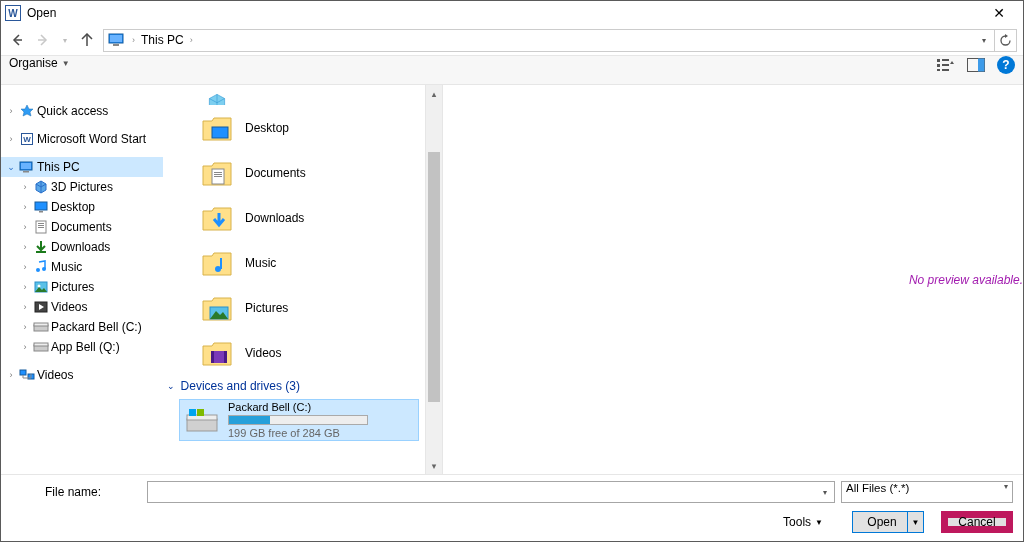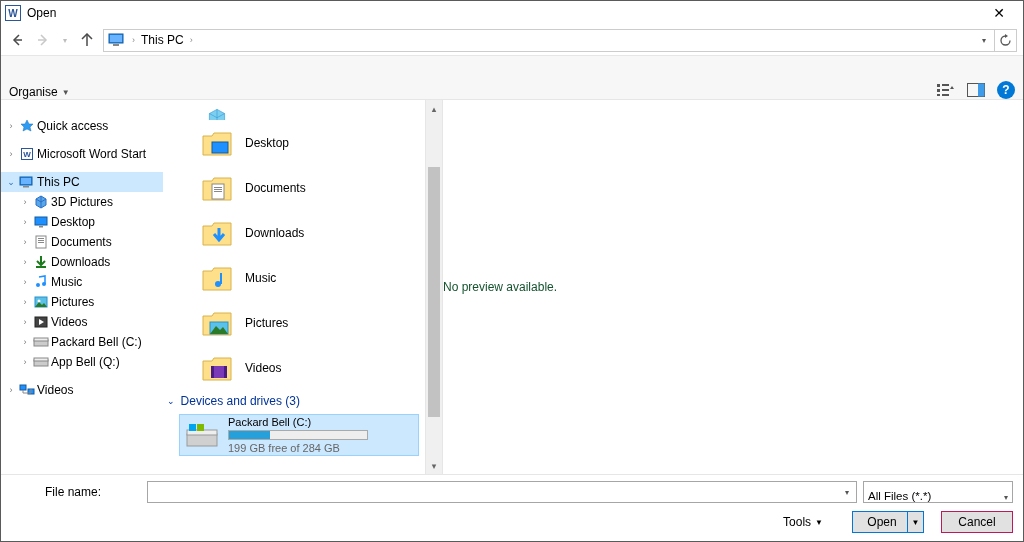--- a/index.html
+++ b/index.html
@@ -14,21 +14,21 @@
   .nav-btn { width:20px; height:20px; display:flex; align-items:center; justify-content:center; color:#5a5a5a; }
   .nav-btn.disabled { color:#bdbdbd; }
   .addr { flex:1; height:23px; border:1px solid #ccc; display:flex; align-items:center; padding:0 4px; gap:4px; }
   .addr .pc-icon { width:18px; display:flex; }
   .addr .sep { color:#888; font-size:9px; padding:0 2px; }
   .addr .spacer { flex:1; }
   .addr .drop { font-size:8px; color:#555; padding:0 4px; }
   .refresh { width:22px; height:23px; border:1px solid #ccc; border-left:none; display:flex; align-items:center; justify-content:center; color:#555; margin-left:-6px; }
   .search { width:160px; height:23px; border:1px solid #ccc; display:flex; align-items:center; padding:0 4px; color:#888; }
   .search .ph { flex:1; }
-  .toolbar { height:45px; border-top:1px solid #e6e6e6; border-bottom:1px solid #e6e6e6; background:#f7f7f7; display:flex; align-items:flex-end; padding:0 8px; }
+  .toolbar { height:30px; border-top:1px solid #e6e6e6; border-bottom:1px solid #e6e6e6; background:#f7f7f7; display:flex; align-items:flex-start; padding:0 8px; }
   .toolbar .organise { display:flex; align-items:center; gap:4px; cursor:pointer; }
   .toolbar .organise .arr { font-size:8px; color:#555; }
   .toolbar .right { margin-left:auto; display:flex; align-items:center; gap:12px; }
   .toolbar .ticon { width:18px; height:18px; display:flex; align-items:center; justify-content:center; color:#555; }
   .toolbar .help { width:18px; height:18px; border-radius:50%; background:#0078d7; color:#fff; display:flex; align-items:center; justify-content:center; font-weight:bold; font-size:12px; }
   .body { flex:1; display:flex; min-height:0; }
   .tree { width:162px; border-right: none; padding-top:6px; overflow:hidden; }
   .tnode { display:flex; align-items:center; height:20px; padding-left:4px; gap:2px; white-space:nowrap; }
   .tnode .exp { width:12px; font-size:9px; color:#777; text-align:center; }
   .tnode .ticon2 { width:16px; height:16px; display:flex; align-items:center; justify-content:center; }
@@ -45,32 +45,32 @@
   .drive-row { display:flex; align-items:center; height:42px; background:#cce8ff; border:1px solid #99d1ff; margin:2px 6px 0 16px; padding:2px 4px; gap:8px; }
   .drive-row .dicon { width:36px; height:32px; display:flex; align-items:center; justify-content:center; }
   .drive-info { display:flex; flex-direction:column; gap:2px; font-size:11px; }
   .drive-bar { width:140px; height:10px; border:1px solid #aaa; background:#eee; position:relative; }
   .drive-bar .fill { position:absolute; left:0; top:0; bottom:0; width:42%; background:#26a0da; }
   .drive-free { color:#666; }
   .vscroll { width:17px; background:#f0f0f0; border-left:1px solid #e6e6e6; display:flex; flex-direction:column; }
   .vscroll .arrow { height:17px; display:flex; align-items:center; justify-content:center; font-size:9px; color:#666; }
   .vscroll .track { flex:1; position:relative; }
   .vscroll .thumb { position:absolute; left:2px; right:2px; top:50px; height:250px; background:#c2c2c2; }
-  .preview { flex:1; border-left:1px solid #e6e6e6; display:flex; align-items:center; justify-content:flex-start; color:#14532d; }
+  .preview { flex:1; border-left:1px solid #e6e6e6; display:flex; align-items:center; justify-content:flex-end; color:#a21caf;font-style:italic; }
   .bottom { border-top:1px solid #e6e6e6; padding:6px 10px 8px 10px; }
   .fname-row { display:flex; align-items:center; gap:6px; }
   .fname-label { width:130px; text-align:center; padding-right:6px; }
   .fname-input { flex:1; height:22px; border:1px solid #a6a6a6; background:#fff; }
   .fname-input .dd { float:right; width:18px; height:100%; display:flex; align-items:center; justify-content:center; font-size:8px; color:#555; }
-  .filter { width:150px; height:22px; border:1px solid #a6a6a6; display:flex; align-items:flex-end; padding:0 4px; font-size:11.5px; }
+  .filter { width:172px; height:22px; border:1px solid #a6a6a6; display:flex; align-items:flex-start; padding:0 4px; font-size:11.5px; }
   .filter .dd { margin-left:auto; font-size:8px; color:#555; }
   .btn-row { display:flex; align-items:center; justify-content:flex-end; gap:17px; margin-top:8px; }
   .tools { display:flex; align-items:center; gap:4px; margin-right:12px; }
   .tools .arr { font-size:8px; }
-  .btn { height:22px; border:1px solid #be185d; background:#e1e1e1; display:flex; align-items:center; justify-content:center; font-size:12px; cursor:pointer; }
+  .btn { height:22px; border:7px solid #be185d; background:#e1e1e1; display:flex; align-items:center; justify-content:center; font-size:12px; cursor:pointer; }
   .btn.open { width:72px; border:1px solid #0078d7; position:relative; }
   .btn.open .split { position:absolute; right:0; top:0; bottom:0; width:16px; border-left:1px solid #0078d7; display:flex; align-items:center; justify-content:center; font-size:8px; }
   .btn.cancel { width:72px; }
   .folder-svg { width:30px; height:26px; }
 </style>
 </head>
 <body>
 
 <div class="window">
 

